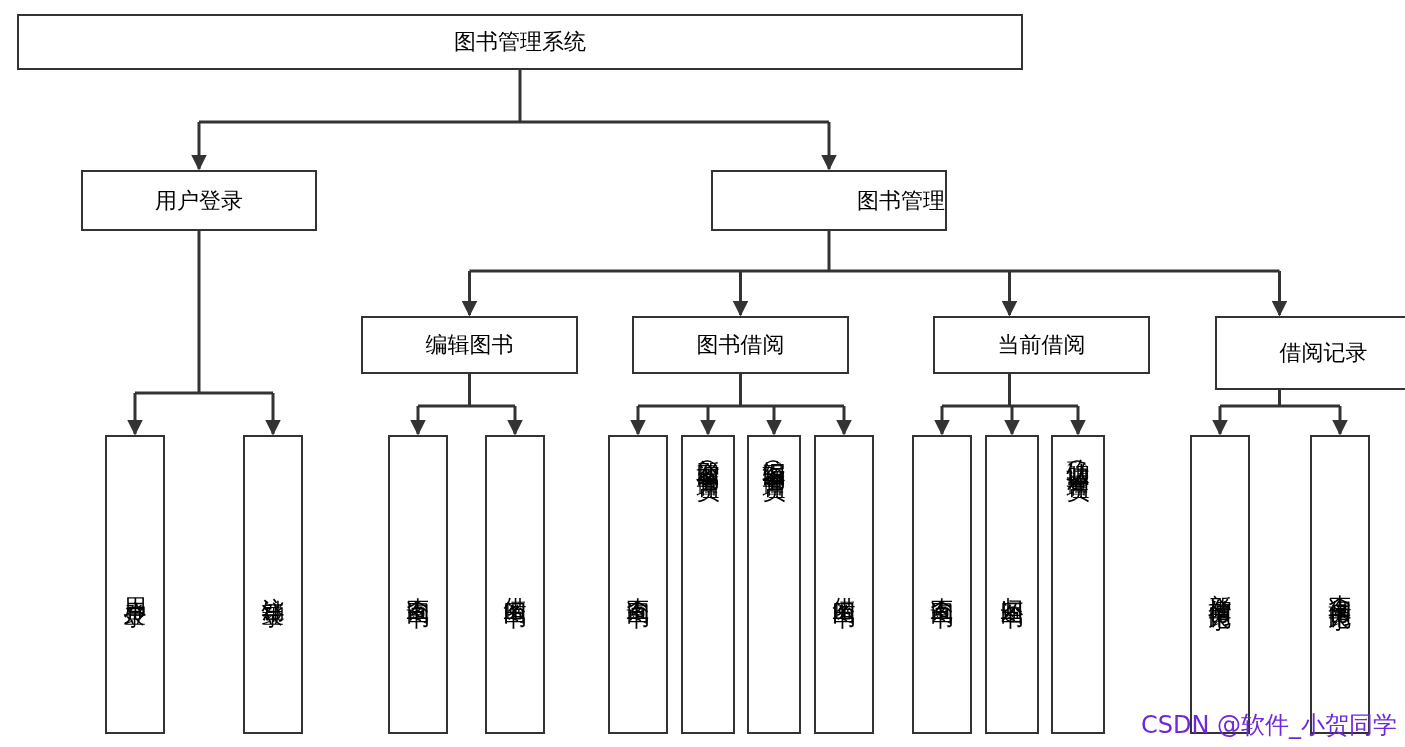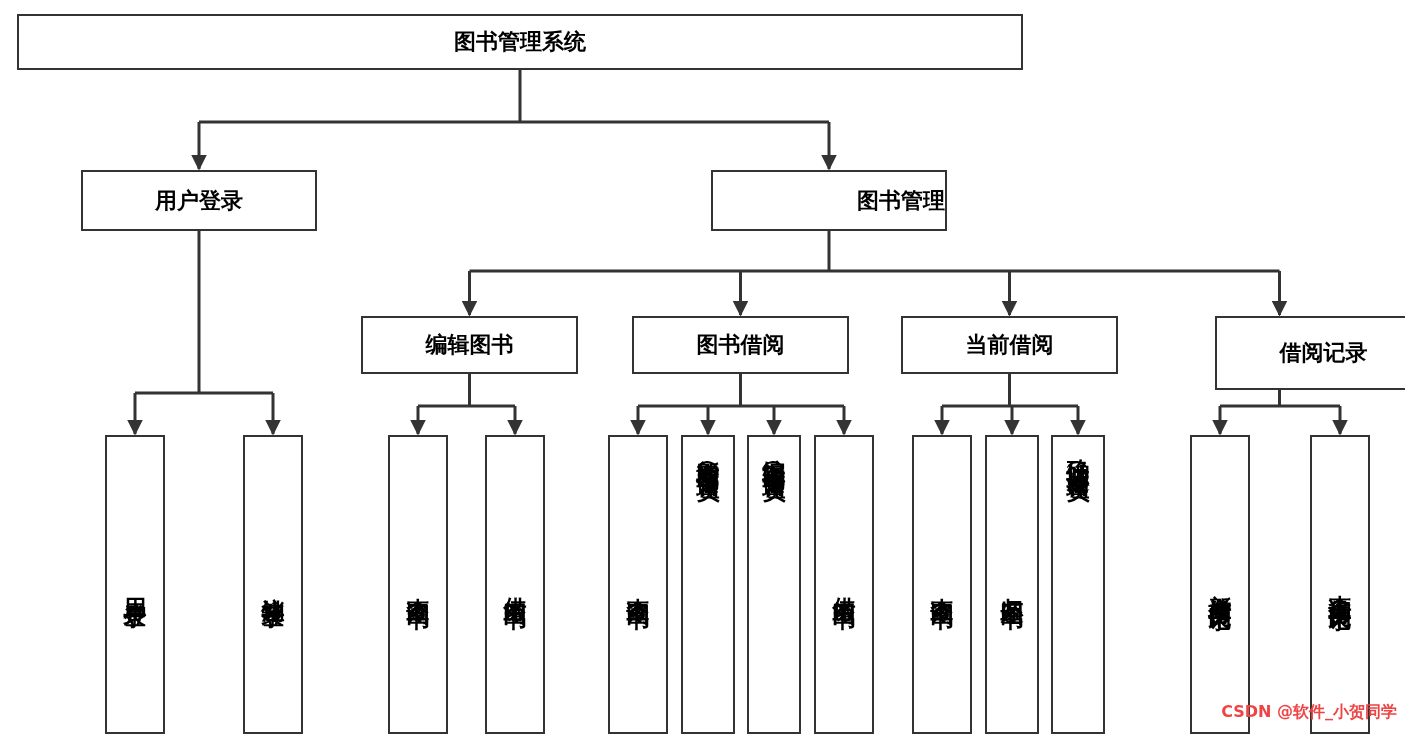--- a/index.html
+++ b/index.html
@@ -9,21 +9,20 @@
   }
   body {
     font-family: "DejaVu Sans", "Liberation Sans", sans-serif;
   }
   #canvas {
     position: relative;
     width: 1405px;
     height: 747px;
     background: #ffffff;
     overflow: hidden;
-    font-weight: bold;
   }
   #edges {
     position: absolute;
     left: 0;
     top: 0;
     width: 1405px;
     height: 747px;
   }
   .node {
     position: absolute;
@@ -57,23 +56,23 @@
     letter-spacing: 3px;
     line-height: 1;
   }
   .node.v.mid {
     align-items: center;
     padding-top: 0;
   }
   #watermark {
     position: absolute;
     right: 8px;
-    bottom: 24px;
-    font-size: 16px;
-    color: #ef4444;
+    bottom: 6px;
+    font-size: 24px;
+    color: #6d28d9;
     white-space: nowrap;
     z-index: 5;
     font-family: "DejaVu Sans", "Liberation Sans", sans-serif;
   }
 </style>
 </head>
 <body>
 
 <div id="canvas">
 
@@ -129,21 +128,21 @@
       </div>
       <div class="node h" style="left: 711px; top: 170px; width: 236px; height: 61px; justify-content: flex-end;">
         <span class="node-label">图书管理</span>
       </div>
       <div class="node h" style="left: 361px; top: 316px; width: 217px; height: 58px;">
         <span class="node-label">编辑图书</span>
       </div>
       <div class="node h" style="left: 632px; top: 316px; width: 217px; height: 58px;">
         <span class="node-label">图书借阅</span>
       </div>
-      <div class="node h" style="left: 901px; top: 316px; width: 217px; height: 58px;">
+      <div class="node h" style="left: 933px; top: 316px; width: 217px; height: 58px;">
         <span class="node-label">当前借阅</span>
       </div>
       <div class="node h" style="left: 1215px; top: 316px; width: 217px; height: 74px;">
         <span class="node-label">借阅记录</span>
       </div>
       <div class="node v mid" style="left: 105px; top: 435px; width: 60px; height: 299px;">
         <span class="node-label">用户登录</span>
       </div>
       <div class="node v mid" style="left: 243px; top: 435px; width: 60px; height: 299px;">
         <span class="node-label">注销登录</span>

